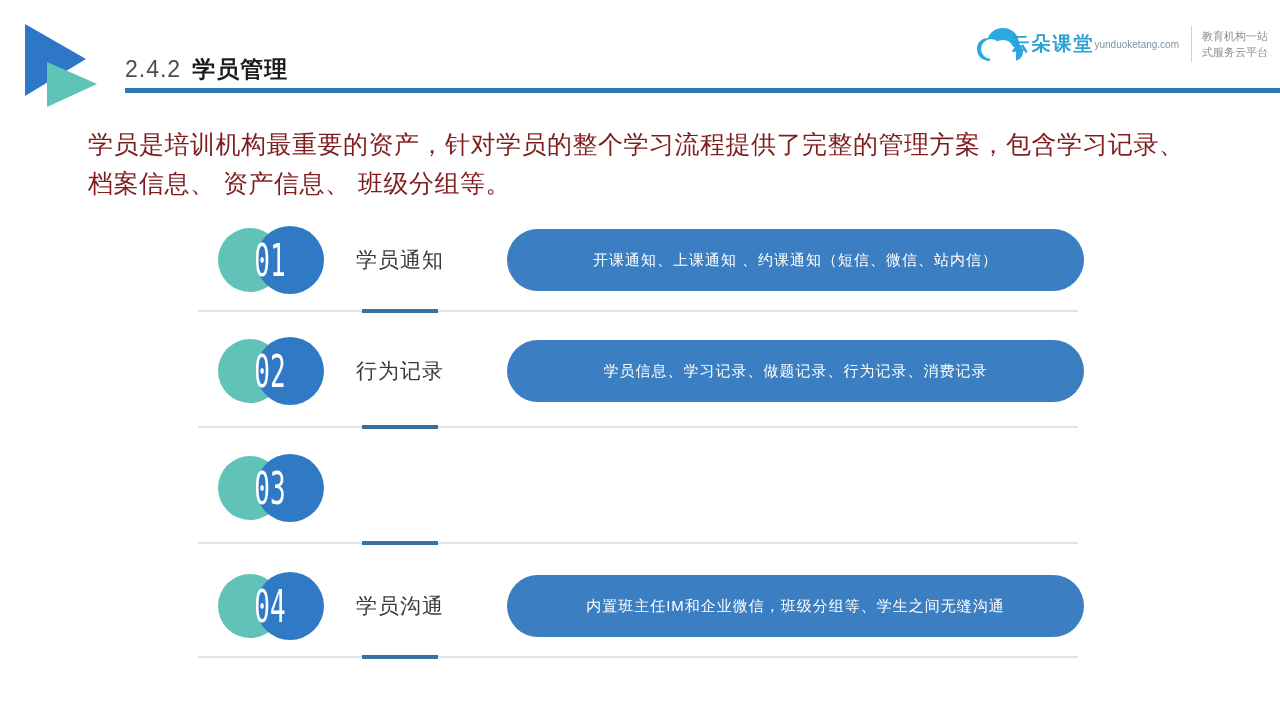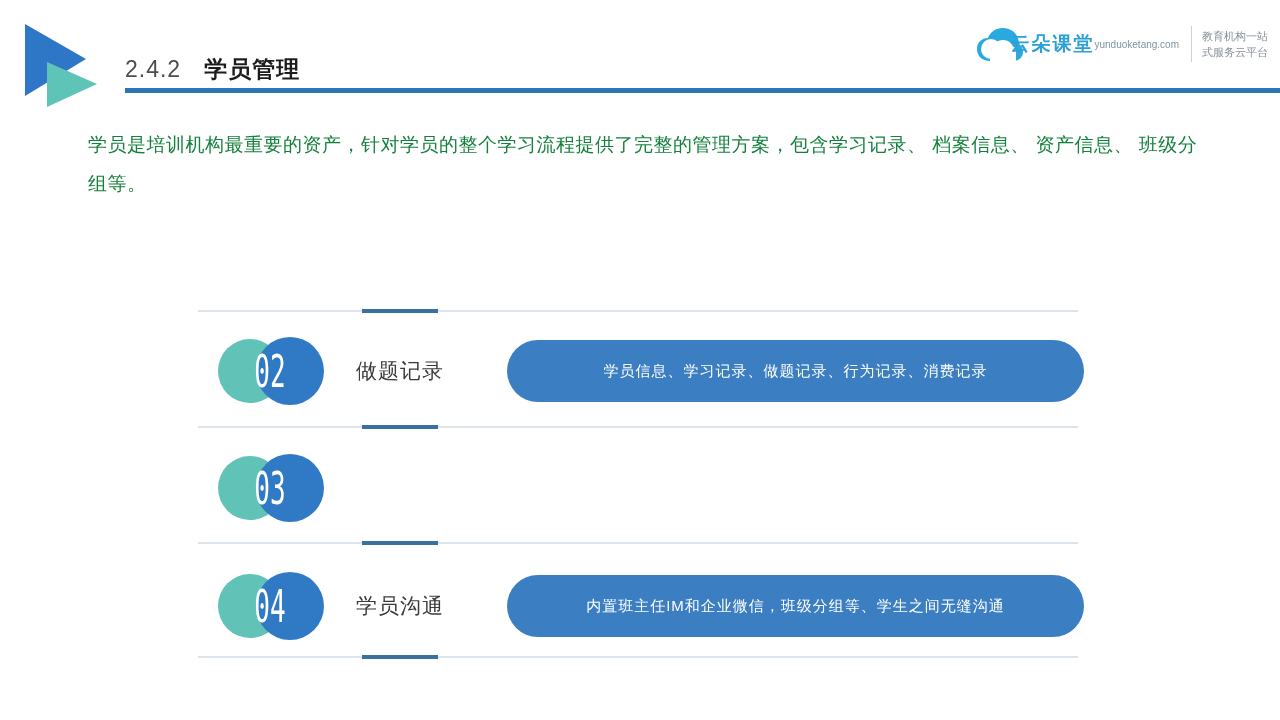--- a/index.html
+++ b/index.html
@@ -7,35 +7,35 @@
   .slide {
     position:relative; width:1280px; height:720px;
     background:#ffffff; overflow:hidden;
     font-family:"Liberation Sans","DejaVu Sans",sans-serif;
   }
 
   
   .logo-triangles { position:absolute; left:18px; top:18px; }
   .title-block { position:absolute; left:125px; top:54px; white-space:nowrap; }
   .title-prefix { font-size:23px; color:#4d4d4d; letter-spacing:1px; }
-  .title-main { font-size:23px; font-weight:bold; color:#1c1c1c; margin-left:23px; letter-spacing:1px; }
+  .title-main { font-size:23px; font-weight:bold; color:#1c1c1c; margin-left:11px; letter-spacing:1px; }
   .title-underline { position:absolute; left:125px; top:88px; width:1155px; height:5px; background:#2E75B6; }
 
   .brand { position:absolute; right:12px; top:26px; display:flex; align-items:center; }
   .brand-logo { position:relative; display:flex; flex-direction:row; align-items:center; }
   .brand-cloud { position:absolute; left:-34px; top:-4px; }
   .brand-name { position:relative; font-size:19px; font-weight:bold; color:#2BA0D4; letter-spacing:2px; z-index:2; }
   .brand-domain { position:relative; font-size:10px; color:#7E93A2; margin-top:1px; z-index:2; }
   .brand-divider { width:1px; height:36px; background:#c9d2d8; margin:0 10px 0 12px; }
   .brand-tagline { font-size:11px; color:#878F96; line-height:16px; }
 
   
   .intro {
     position:absolute; left:88px; top:125px; width:1126px;
-    font-size:19px; color:#15803d; line-height:39px; letter-spacing:0.5px;
+    font-size:25px; color:#7f1d1d; line-height:39px; letter-spacing:0.5px;
   }
 
   
   .row { position:absolute; left:0; width:1280px; height:68px; }
   .row-1 { top:226px; } .row-2 { top:337px; } .row-3 { top:454px; } .row-4 { top:572px;padding-left:47px; }
 
   .circles { position:absolute; left:218px; top:0; width:106px; height:68px; }
   .circle-teal { position:absolute; left:0; top:2px; width:64px; height:64px; border-radius:50%; background:#61C2B7; }
   .circle-blue { position:absolute; left:38px; top:0; width:68px; height:68px; border-radius:50%; background:#3079C4; }
   .circle-number {
@@ -90,31 +90,40 @@
     </div>
     <div class="brand-divider"></div>
     <div class="brand-tagline">
       <div>教育机构一站</div>
       <div>式服务云平台</div>
     </div>
   </div>
 
   <div class="intro">学员是培训机构最重要的资产，针对学员的整个学习流程提供了完整的管理方案，包含学习记录、 档案信息、 资产信息、 班级分组等。</div>
 
+  <div class="row row-1">
+    <div class="circles">
+      <div class="circle-teal"></div>
+      <div class="circle-blue"></div>
+      <div class="circle-number">01</div>
+    </div>
+    <div class="row-label">学员通知</div>
+    <div class="pill">开课通知、上课通知 、约课通知（短信、微信、站内信）</div>
+  </div>
   <div class="sep sep-1">
     <div class="sep-accent"></div>
   </div>
 
   <div class="row row-2">
     <div class="circles">
       <div class="circle-teal"></div>
       <div class="circle-blue"></div>
       <div class="circle-number">02</div>
     </div>
-    <div class="row-label">做题记录</div>
+    <div class="row-label">行为记录</div>
     <div class="pill">学员信息、学习记录、做题记录、行为记录、消费记录</div>
   </div>
   <div class="sep sep-2">
     <div class="sep-accent"></div>
   </div>
 
   <div class="row row-3">
     <div class="circles">
       <div class="circle-teal"></div>
       <div class="circle-blue"></div>

